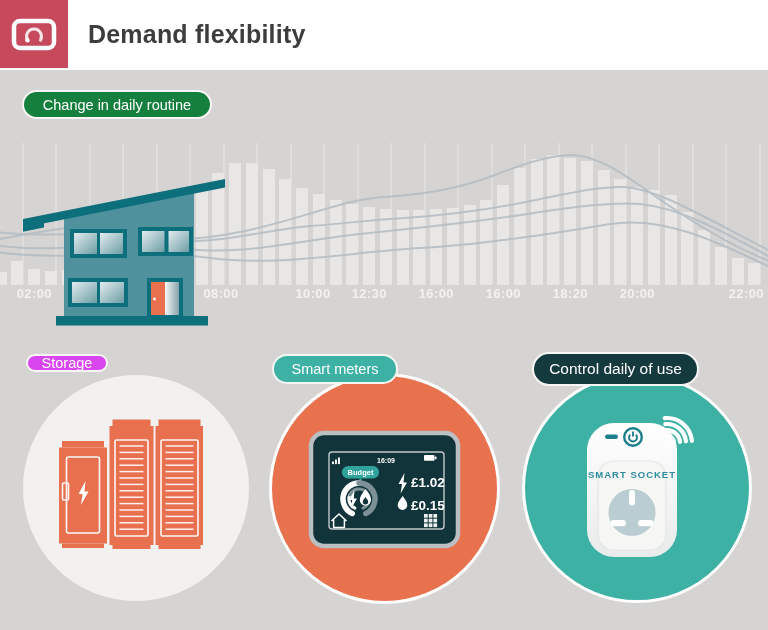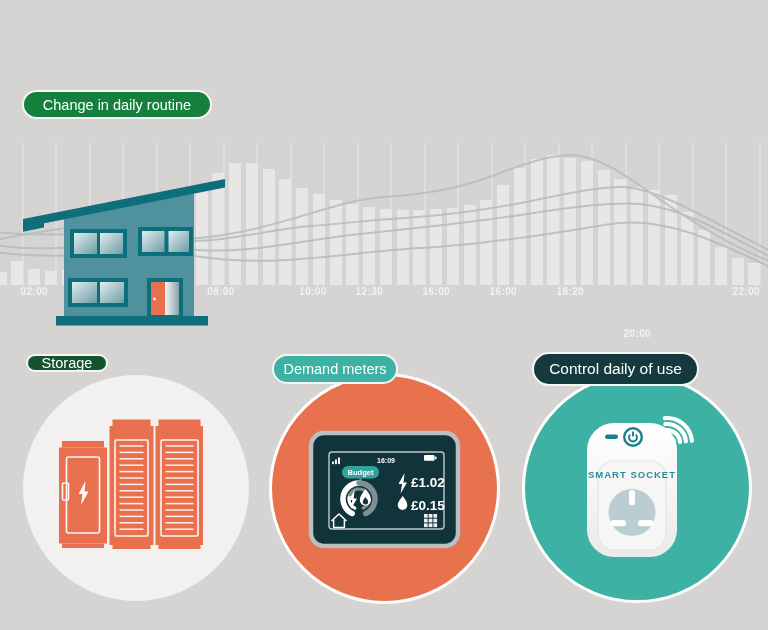--- a/index.html
+++ b/index.html
@@ -5,27 +5,27 @@
   html,body{margin:0;padding:0;}
   body{font-family:"Liberation Sans", sans-serif;}
   .stage{position:relative;width:768px;height:630px;background:#d5d4d2;overflow:hidden;}
   
   .header{position:absolute;left:0;top:0;width:768px;height:70px;background:#ffffff;z-index:40;}
   .logo{position:absolute;left:0;top:0;width:68px;height:68px;background:#c64a5b;}
   .title{position:absolute;left:88px;top:0;height:70px;line-height:68px;font-size:25px;font-weight:bold;color:#3d3d3f;letter-spacing:.2px;}
   
   .gridline{position:absolute;top:143px;height:142px;width:2px;background:#dfdedc;}
   .bar{position:absolute;bottom:345px;width:12px;background:#e8e7e5;}
-  .tick{position:absolute;top:286px;transform:translateX(-50%);color:#f3f2f0;font-size:10px;font-weight:bold;letter-spacing:.4px;}
+  .tick{position:absolute;top:286px;transform:translateX(-50%);color:#f3f2f0;font-size:13px;font-weight:bold;letter-spacing:.4px;}
   .curves{position:absolute;left:0;top:0;z-index:5;pointer-events:none;}
   .house{position:absolute;left:20px;top:168px;z-index:10;}
   
   .pill{position:absolute;display:flex;align-items:center;justify-content:center;border-radius:999px;color:#fff;border:2.5px solid #f7f6f4;box-sizing:border-box;font-size:14.5px;z-index:30;}
   .pill-routine{left:22px;top:90px;width:190px;height:29px;background:#15803d;}
-  .pill-storage{left:26px;top:354px;width:82px;height:18px;background:#14532d;}
+  .pill-storage{left:26px;top:354px;width:82px;height:18px;background:#d946ef;}
   .pill-smart{left:272px;top:354px;width:126px;height:30px;background:#3cb1a4;}
   .pill-control{left:532px;top:352px;width:167px;height:34px;background:#143a3e;font-size:15.5px;}
   
   .circle{position:absolute;border-radius:50%;box-sizing:border-box;z-index:15;}
   .circle-storage{left:23px;top:375px;width:226px;height:226px;background:#f2f1ef;}
   .circle-smart{left:269px;top:373px;width:231px;height:231px;background:#e8714e;border:3px solid #fdfdfd;}
   .circle-control{left:522px;top:373px;width:230px;height:230px;background:#3cb1a4;border:3px solid #fdfdfd;}
   .art{position:absolute;left:0;top:0;z-index:20;pointer-events:none;}
   .svgtext{font-family:"Liberation Sans", sans-serif;}
 </style>
@@ -118,21 +118,21 @@
   </svg>
 
   <div id="ticks">
       <div class="tick" style="left: 34.3px;">02:00</div>
       <div class="tick" style="left: 221px;">08:00</div>
       <div class="tick" style="left: 313px;">10:00</div>
       <div class="tick" style="left: 369.3px;">12:30</div>
       <div class="tick" style="left: 436.3px;">16:00</div>
       <div class="tick" style="left: 503.3px;">16:00</div>
       <div class="tick" style="left: 570.3px;">18:20</div>
-      <div class="tick" style="left: 637.3px; margin-top: 42px;">20:00</div>
+      <div class="tick" style="left: 637.3px;">20:00</div>
       <div class="tick" style="left: 704.3px; margin-left: 42px;">22:00</div>
     </div>
 
   <svg class="house" width="215" height="162" viewBox="0 0 215 162">
     <defs>
       <linearGradient id="pane" x1="0" y1="0" x2="1" y2="1">
         <stop offset="0" stop-color="#e2ecee"></stop>
           <stop offset="1" stop-color="#6d9da6"></stop>
       </linearGradient>
       <linearGradient id="doorway" x1="0" y1="0" x2="1" y2="0">
@@ -166,24 +166,34 @@
 
     <rect x="36" y="148" width="152" height="9.5" fill="#0d6e7c"></rect>
 
     <g fill="#0d6e7c">
       <polygon points="3,51 205,11 205,19.5 3,59.5"></polygon>
       <polygon points="3,59 24,54.8 24,59.6 3,63.8"></polygon>
       <polygon points="186,17 205,13.3 205,18.2 186,21.9"></polygon>
     </g>
   </svg>
 
+  <div class="header">
+    <div class="logo">
+      <svg width="68" height="68" viewBox="0 0 68 68">
+        <rect x="14" y="21" width="40" height="27" rx="6" fill="none" stroke="#ffffff" stroke-width="4.5"></rect>
+        <path d="M27.5,40.25 A7.5,7.5 0 1 1 40.5,40.25" fill="none" stroke="#ffffff" stroke-width="3" stroke-linecap="round" opacity="0.85"></path>
+        <circle cx="27.5" cy="40.2" r="2.2" fill="#ffffff"></circle>
+      </svg>
+    </div>
+    <div class="title">Demand flexibility</div>
+  </div>
 
   <div class="pill pill-routine">Change in daily routine</div>
   <div class="pill pill-storage">Storage</div>
-  <div class="pill pill-smart">Demand meters</div>
+  <div class="pill pill-smart">Smart meters</div>
   <div class="pill pill-control">Control daily of use</div>
 
   <div class="circle circle-storage"></div>
   <div class="circle circle-smart"></div>
   <div class="circle circle-control"></div>
 
   <svg class="art" width="768" height="630" viewBox="0 0 768 630">
     <defs>
       <linearGradient id="sockg" x1="0" y1="0" x2="0" y2="1">
         <stop offset="0" stop-color="#ffffff"></stop>

